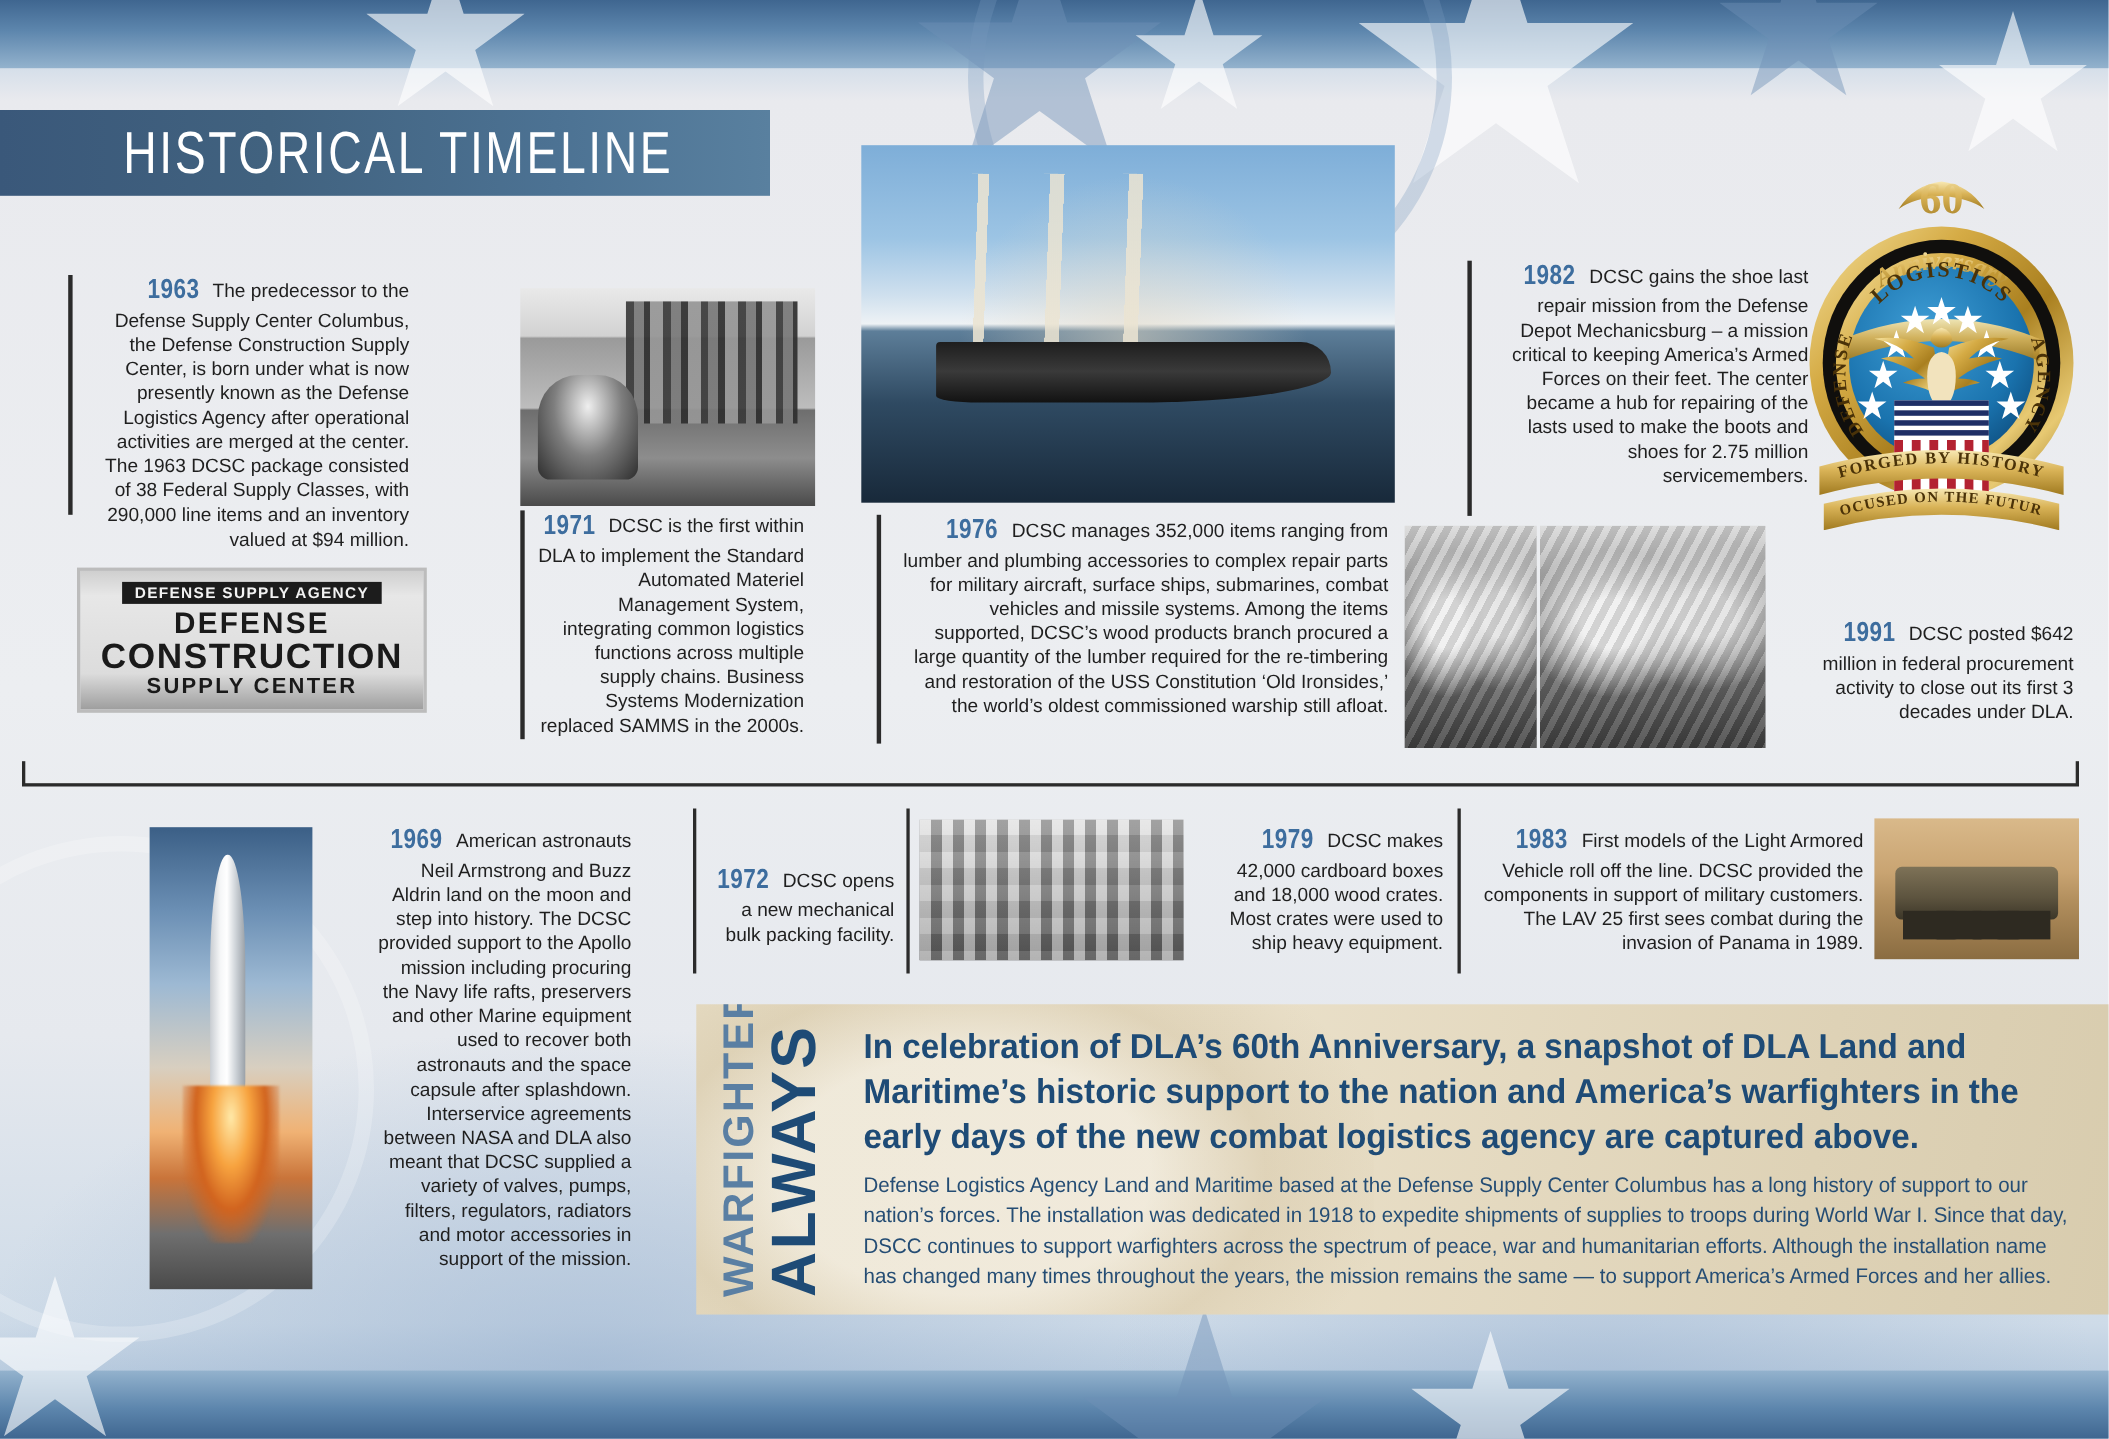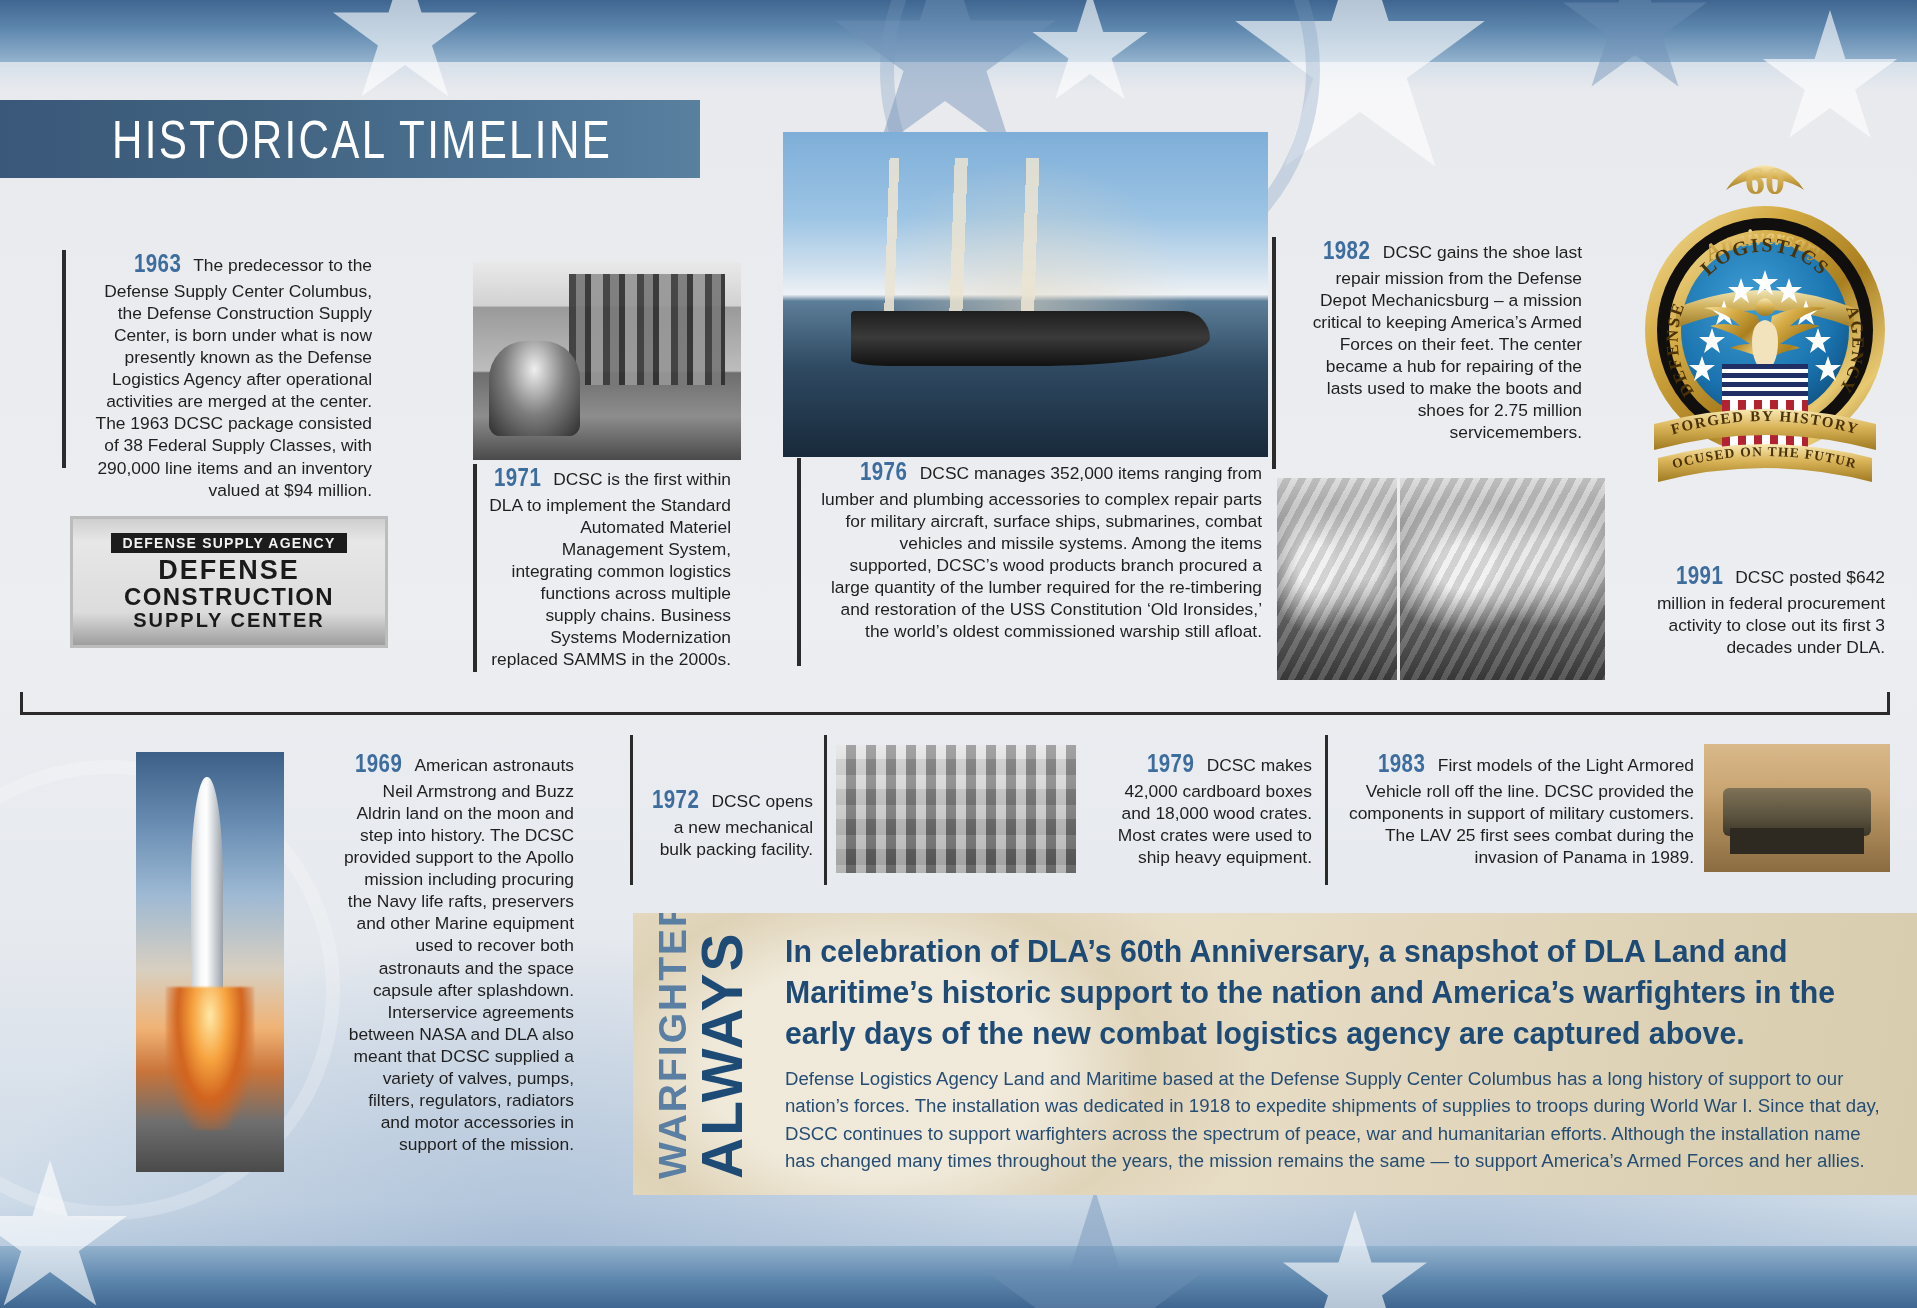--- a/index.html
+++ b/index.html
@@ -132,21 +132,21 @@
     background: #1c1c1c; color: #f2f2f2;
     font-size: 14px; font-weight: 700; letter-spacing: 1.2px;
     padding: 2px 12px; margin-bottom: 3px;
     font-family: "Liberation Sans Narrow","Liberation Sans",sans-serif;
   }
   .sign-main {
     color: #1a1a1a; font-weight: 700; letter-spacing: 2px; line-height: 1.06;
     text-align: center; font-size: 27px;
     font-family: "Liberation Sans Narrow","Liberation Sans",sans-serif;
   }
-  .sign-main .l2 { font-size: 24px; letter-spacing: 1.4px; }
+  .sign-main .l2 { font-size: 32px; letter-spacing: 1.4px; }
   .sign-main .l3 { font-size: 20px; letter-spacing: 2px; }
 
   .ph-ship {
     background:
       linear-gradient(180deg, #7eaed8 0%, #9cc4e4 26%, #cfe0ee 42%, #eef2f5 50%, #5d7e99 52%, #2f4a62 72%, #18293a 100%);
   }
   .ph-ship::before {
     content:"";
     position:absolute; left:18%; top:8%; width:66%; height:52%;
     background:
@@ -324,28 +324,28 @@
 
   <div class="entry" style="left:473px;top:462px;width:258px;">
     <div class="bar" style="height:208px;"></div>
     <div class="body">
       <span class="yr">1971</span><span>DCSC is the first within DLA to implement the Standard Automated Materiel Management System, integrating common logistics functions across multiple supply chains. Business Systems Modernization replaced SAMMS in the 2000s.</span>
     </div>
   </div>
 
   <div class="photo ph-ship" style="left:783px;top:132px;width:485px;height:325px;"></div>
 
-  <div class="entry" style="left:797px;top:456px;width:465px;">
+  <div class="entry" style="left:797px;top:466px;width:465px;">
     <div class="bar" style="height:208px;"></div>
     <div class="body">
       <span class="yr">1976</span><span>DCSC manages 352,000 items ranging from lumber and plumbing accessories to complex repair parts for military aircraft, surface ships, submarines, combat vehicles and missile systems. Among the items supported, DCSC’s wood products branch procured a large quantity of the lumber required for the re-timbering and restoration of the USS Constitution ‘Old Ironsides,’ the world’s oldest commissioned warship still afloat.</span>
     </div>
   </div>
 
-  <div class="entry" style="left:1272px;top:235px;width:310px;">
+  <div class="entry" style="left:1334px;top:235px;width:310px;">
     <div class="bar" style="height:232px;"></div>
     <div class="body">
       <span class="yr">1982</span><span>DCSC gains the shoe last repair mission from the Defense Depot Mechanicsburg – a mission critical to keeping America’s Armed Forces on their feet. The center became a hub for repairing of the lasts used to make the boots and shoes for 2.75 million servicemembers.</span>
     </div>
   </div>
 
   <div class="photo ph-shoelast" style="left:1277px;top:478px;width:120px;height:202px;"></div>
   <div class="photo ph-shoelast" style="left:1400px;top:478px;width:205px;height:202px;"></div>
 
   <div class="seal" style="left:1640px;top:132px;width:250px;height:350px;">

